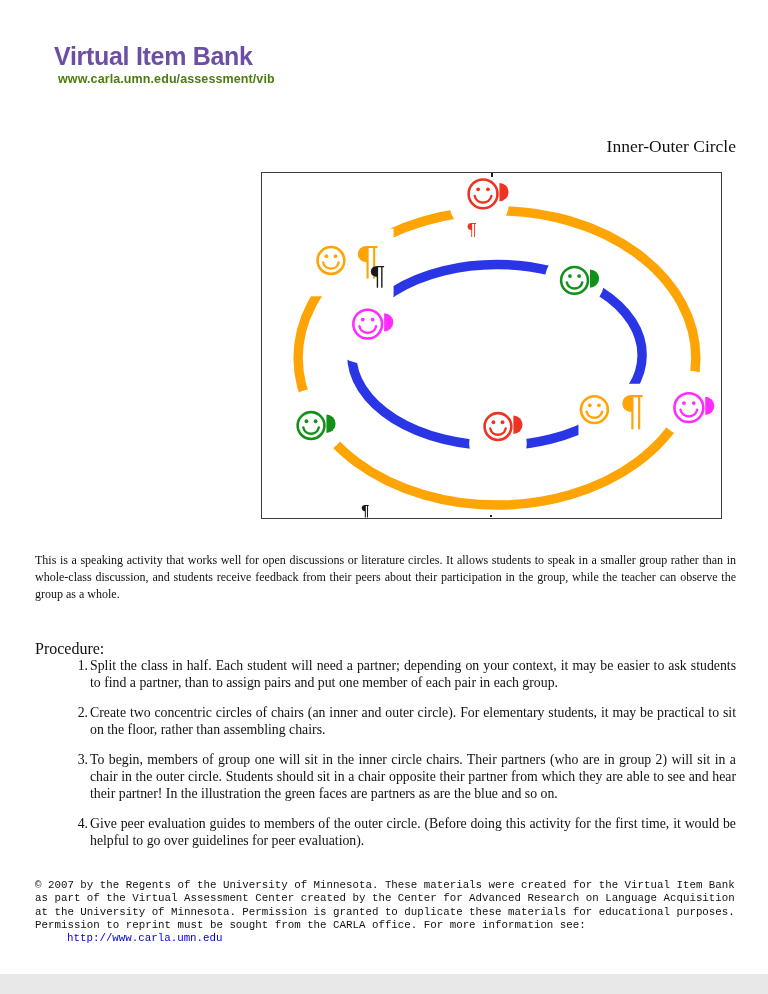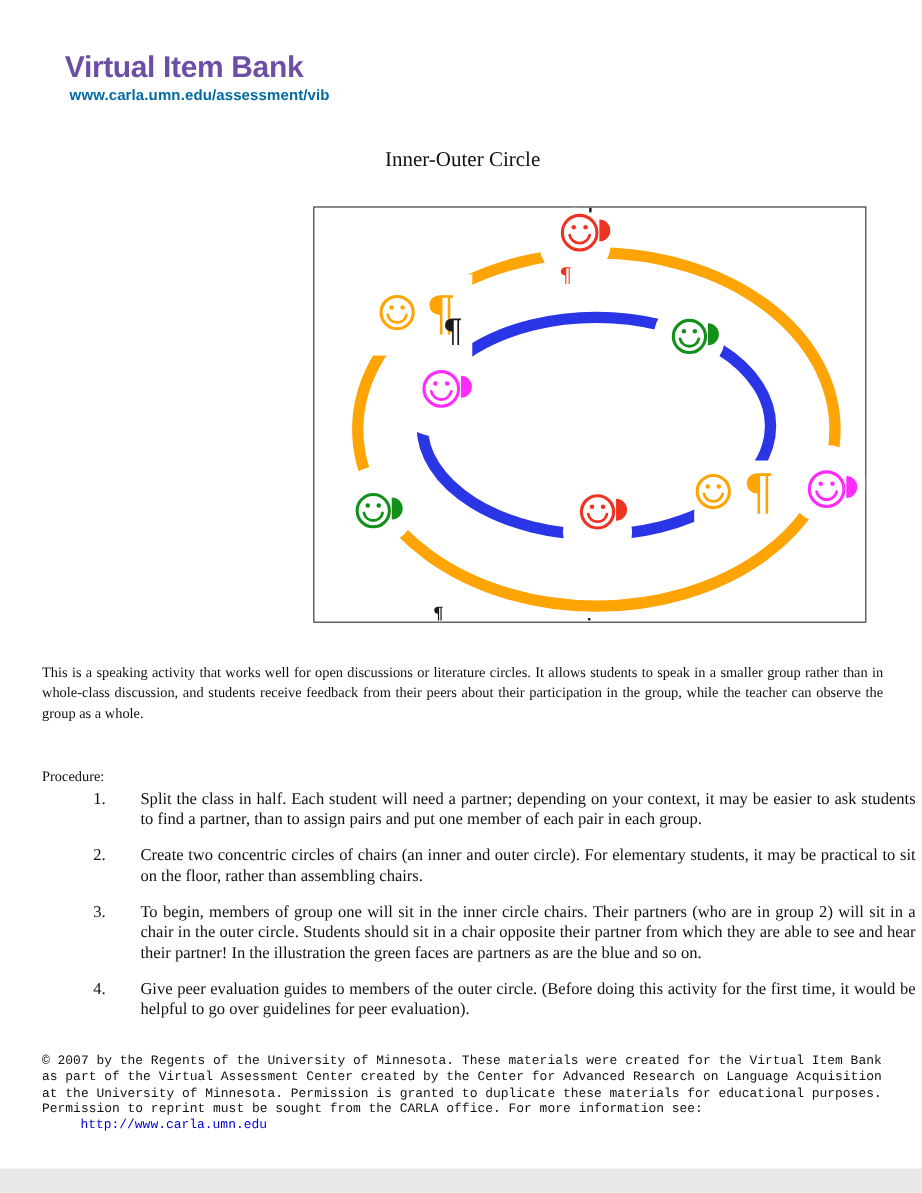--- a/index.html
+++ b/index.html
@@ -2,41 +2,41 @@
 <html><head>
 <meta charset="utf-8">
 <style>
   html,body{margin:0;padding:0;background:#e8e8e8;}
   .page{position:relative;width:768px;height:974px;background:#ffffff;overflow:hidden;
         font-family:"Liberation Serif","DejaVu Serif",serif;color:#111;}
   .logo-title{position:absolute;left:54px;top:42px;font-family:"Liberation Sans","DejaVu Sans",sans-serif;
         font-weight:700;font-size:25px;letter-spacing:-0.3px;}
   .logo-sub{position:absolute;left:58px;top:72px;font-family:"Liberation Sans","DejaVu Sans",sans-serif;
         font-weight:700;font-size:12.5px;letter-spacing:0.1px;}
-  .page-title{position:absolute;left:35px;top:122px;width:701px;text-align:center;font-size:17.5px;}
+  .page-title{position:absolute;left:35px;top:136px;width:701px;text-align:right;font-size:17.5px;}
   .illus-box{position:absolute;left:261px;top:172px;width:461px;height:347px;border:1px solid #3c3c3c;
         box-sizing:border-box;background:#fff;}
   .illus-box svg{display:block;}
   .intro{position:absolute;left:35px;top:552px;width:701px;font-size:12px;line-height:16.9px;
         text-align:justify;}
-  .proc-head{position:absolute;left:35px;top:640px;font-size:12px;text-align:right;}
+  .proc-head{position:absolute;left:35px;top:640px;font-size:16px;text-align:right;}
   .proc-list{position:absolute;left:35px;top:657px;width:701px;font-size:13.8px;line-height:17px;}
   .pitem{position:relative;margin-bottom:13px;}
   .pitem .num{position:absolute;left:30px;top:0;width:23px;text-align:right;}
-  .pitem .ptext{margin-left:82px;width:646px;text-align:justify;}
+  .pitem .ptext{margin-left:55px;width:646px;text-align:justify;}
   .footer{position:absolute;left:35px;top:879px;width:701px;font-size:10.8px;line-height:13.3px;font-family:Liberation Mono, monospace;}
   .footer a{text-decoration:none;padding-left:32px;}
 </style>
 </head>
 <body>
 
 <div class="page">
 
   <div class="logo-title" style="color: rgb(108, 79, 164);">Virtual Item Bank</div>
-  <div class="logo-sub" style="color: #0369a1;">www.carla.umn.edu/assessment/vib</div>
+  <div class="logo-sub" style="color: #4d7c0f;">www.carla.umn.edu/assessment/vib</div>
 
   <div class="page-title">Inner-Outer Circle</div>
 
   <div class="illus-box">
     <svg width="459" height="345" viewBox="0 0 461 347" xmlns="http://www.w3.org/2000/svg">
         <ellipse cx="236" cy="186" rx="200" ry="148" fill="none" stroke="#FFA405" stroke-width="9.5"></ellipse>
         <ellipse cx="236" cy="183" rx="146" ry="91" fill="none" stroke="#2A35E6" stroke-width="9.5"></ellipse>
         <circle cx="218" cy="30" r="30" fill="#ffffff"></circle>
         <rect x="42" y="56" width="90" height="68" fill="#ffffff"></rect>
         <circle cx="314" cy="108" r="30" fill="#ffffff"></circle>

